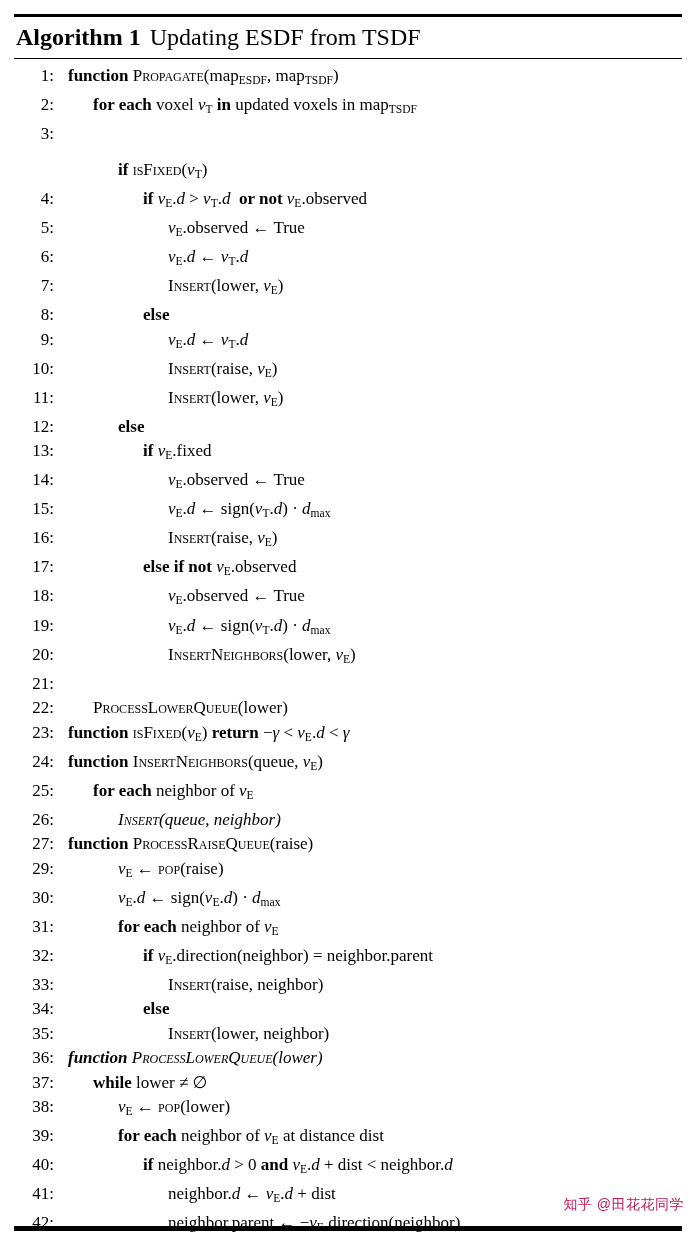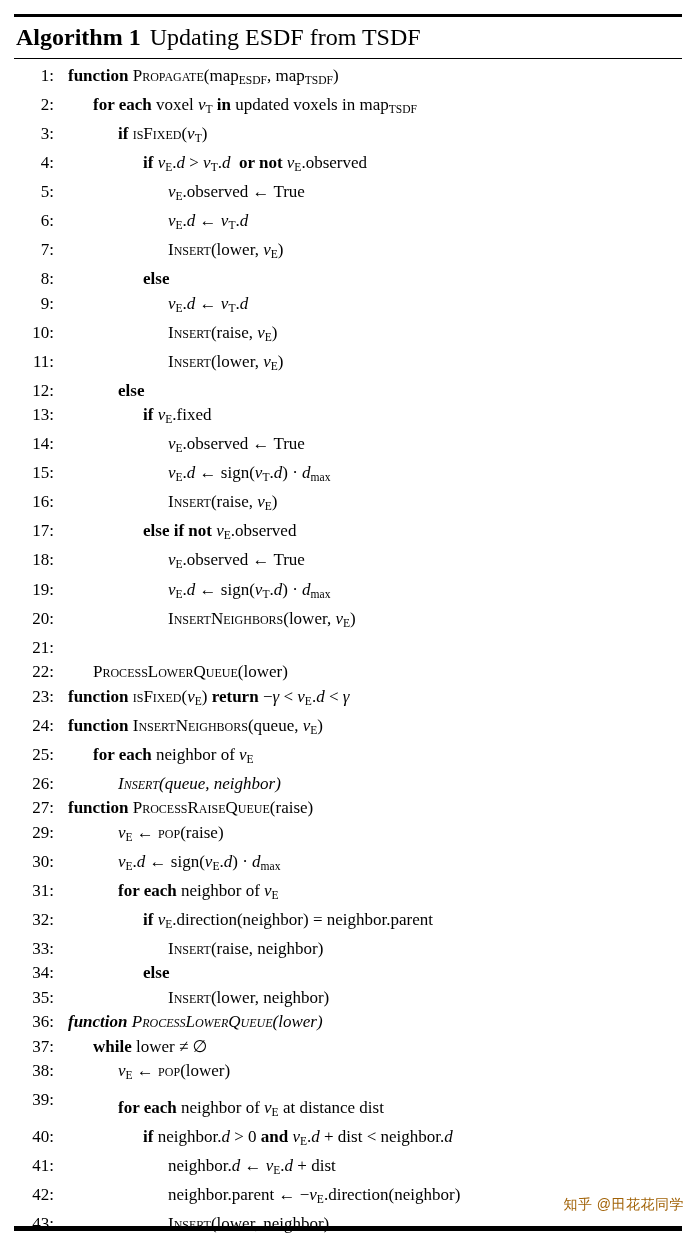--- a/index.html
+++ b/index.html
@@ -31,38 +31,38 @@
   .line-num  { width:40px; text-align:right; flex:none; }
   .line-code { margin-left:14px; }
   .seg-b  { font-weight:bold; }
   .seg-sc { font-variant:small-caps; }
   .seg-i  { font-style:italic; }
   .seg-sub{ font-size:68%; vertical-align:-0.22em; }
   .watermark {
     position:absolute; right:12px; bottom:22px;
     font-family:"Liberation Sans", sans-serif;
     font-size:14px;
-    color:#a16207;
+    color:#be185d;
     letter-spacing:0.5px;
   }
 </style>
 </head>
 <body>
 
 <div class="page">
   <div class="algo">
     <div class="rule-top"></div>
     <div class="algo-title">
       <span class="algo-label">Algorithm 1</span><span class="algo-caption">Updating ESDF from TSDF</span>
     </div>
     <div class="rule-mid"></div>
     <div class="algo-body">
         <div class="algo-line"><span class="line-num">1:</span><span class="line-code" style="padding-left: 0px;"><span class="seg-b">function </span><span class="seg-sc">Propagate</span><span>(map</span><span class="seg-sub">ESDF</span><span>, map</span><span class="seg-sub">TSDF</span><span>)</span></span></div>
         <div class="algo-line"><span class="line-num">2:</span><span class="line-code" style="padding-left: 25px;"><span class="seg-b">for each </span><span>voxel </span><span class="seg-i">v</span><span class="seg-sub">T</span><span> </span><span class="seg-b">in </span><span>updated voxels in map</span><span class="seg-sub">TSDF</span></span></div>
-        <div class="algo-line"><span class="line-num">3:</span><span class="line-code" style="padding-left: 50px;"><span class="seg-b">if </span><span class="seg-sc">isFixed</span><span>(</span><span class="seg-i">v</span><span class="seg-sub">T</span><span>)</span></span></div>
+        <div class="algo-line"><span class="line-num">3:</span><span class="line-code" style="padding-left: 50px; margin-top: 36px;"><span class="seg-b">if </span><span class="seg-sc">isFixed</span><span>(</span><span class="seg-i">v</span><span class="seg-sub">T</span><span>)</span></span></div>
         <div class="algo-line"><span class="line-num">4:</span><span class="line-code" style="padding-left: 75px;"><span class="seg-b">if </span><span class="seg-i">v</span><span class="seg-sub">E</span><span>.</span><span class="seg-i">d</span><span> &gt; </span><span class="seg-i">v</span><span class="seg-sub">T</span><span>.</span><span class="seg-i">d</span><span>  </span><span class="seg-b">or not </span><span class="seg-i">v</span><span class="seg-sub">E</span><span>.observed</span></span></div>
         <div class="algo-line"><span class="line-num">5:</span><span class="line-code" style="padding-left: 100px;"><span class="seg-i">v</span><span class="seg-sub">E</span><span>.observed ← True</span></span></div>
         <div class="algo-line"><span class="line-num">6:</span><span class="line-code" style="padding-left: 100px;"><span class="seg-i">v</span><span class="seg-sub">E</span><span>.</span><span class="seg-i">d</span><span> ← </span><span class="seg-i">v</span><span class="seg-sub">T</span><span>.</span><span class="seg-i">d</span></span></div>
         <div class="algo-line"><span class="line-num">7:</span><span class="line-code" style="padding-left: 100px;"><span class="seg-sc">Insert</span><span>(lower, </span><span class="seg-i">v</span><span class="seg-sub">E</span><span>)</span></span></div>
         <div class="algo-line"><span class="line-num">8:</span><span class="line-code" style="padding-left: 75px;"><span class="seg-b">else</span></span></div>
         <div class="algo-line"><span class="line-num">9:</span><span class="line-code" style="padding-left: 100px;"><span class="seg-i">v</span><span class="seg-sub">E</span><span>.</span><span class="seg-i">d</span><span> ← </span><span class="seg-i">v</span><span class="seg-sub">T</span><span>.</span><span class="seg-i">d</span></span></div>
         <div class="algo-line"><span class="line-num">10:</span><span class="line-code" style="padding-left: 100px;"><span class="seg-sc">Insert</span><span>(raise, </span><span class="seg-i">v</span><span class="seg-sub">E</span><span>)</span></span></div>
         <div class="algo-line"><span class="line-num">11:</span><span class="line-code" style="padding-left: 100px;"><span class="seg-sc">Insert</span><span>(lower, </span><span class="seg-i">v</span><span class="seg-sub">E</span><span>)</span></span></div>
         <div class="algo-line"><span class="line-num">12:</span><span class="line-code" style="padding-left: 50px;"><span class="seg-b">else</span></span></div>
         <div class="algo-line"><span class="line-num">13:</span><span class="line-code" style="padding-left: 75px;"><span class="seg-b">if </span><span class="seg-i">v</span><span class="seg-sub">E</span><span>.fixed</span></span></div>
@@ -83,21 +83,21 @@
         <div class="algo-line"><span class="line-num">29:</span><span class="line-code" style="padding-left: 50px;"><span class="seg-i">v</span><span class="seg-sub">E</span><span> ← </span><span class="seg-sc">pop</span><span>(raise)</span></span></div>
         <div class="algo-line"><span class="line-num">30:</span><span class="line-code" style="padding-left: 50px;"><span class="seg-i">v</span><span class="seg-sub">E</span><span>.</span><span class="seg-i">d</span><span> ← sign(</span><span class="seg-i">v</span><span class="seg-sub">E</span><span>.</span><span class="seg-i">d</span><span>) · </span><span class="seg-i">d</span><span class="seg-sub">max</span></span></div>
         <div class="algo-line"><span class="line-num">31:</span><span class="line-code" style="padding-left: 50px;"><span class="seg-b">for each </span><span>neighbor of </span><span class="seg-i">v</span><span class="seg-sub">E</span></span></div>
         <div class="algo-line"><span class="line-num">32:</span><span class="line-code" style="padding-left: 75px;"><span class="seg-b">if </span><span class="seg-i">v</span><span class="seg-sub">E</span><span>.direction(neighbor) = neighbor.parent</span></span></div>
         <div class="algo-line"><span class="line-num">33:</span><span class="line-code" style="padding-left: 100px;"><span class="seg-sc">Insert</span><span>(raise, neighbor)</span></span></div>
         <div class="algo-line"><span class="line-num">34:</span><span class="line-code" style="padding-left: 75px;"><span class="seg-b">else</span></span></div>
         <div class="algo-line"><span class="line-num">35:</span><span class="line-code" style="padding-left: 100px; text-align: center;"><span class="seg-sc">Insert</span><span>(lower, neighbor)</span></span></div>
         <div class="algo-line"><span class="line-num">36:</span><span class="line-code" style="padding-left: 0px; font-style: italic;"><span class="seg-b">function </span><span class="seg-sc">ProcessLowerQueue</span><span>(lower)</span></span></div>
         <div class="algo-line"><span class="line-num">37:</span><span class="line-code" style="padding-left: 25px;"><span class="seg-b">while </span><span>lower ≠ ∅</span></span></div>
         <div class="algo-line"><span class="line-num">38:</span><span class="line-code" style="padding-left: 50px;"><span class="seg-i">v</span><span class="seg-sub">E</span><span> ← </span><span class="seg-sc">pop</span><span>(lower)</span></span></div>
-        <div class="algo-line"><span class="line-num">39:</span><span class="line-code" style="padding-left: 50px; margin-top: 8px;"><span class="seg-b">for each </span><span>neighbor of </span><span class="seg-i">v</span><span class="seg-sub">E</span><span> at distance dist</span></span></div>
+        <div class="algo-line"><span class="line-num">39:</span><span class="line-code" style="padding-left: 50px;"><span class="seg-b">for each </span><span>neighbor of </span><span class="seg-i">v</span><span class="seg-sub">E</span><span> at distance dist</span></span></div>
         <div class="algo-line"><span class="line-num">40:</span><span class="line-code" style="padding-left: 75px;"><span class="seg-b">if </span><span>neighbor.</span><span class="seg-i">d</span><span> &gt; 0 </span><span class="seg-b">and </span><span class="seg-i">v</span><span class="seg-sub">E</span><span>.</span><span class="seg-i">d</span><span> + dist &lt; neighbor.</span><span class="seg-i">d</span></span></div>
         <div class="algo-line"><span class="line-num">41:</span><span class="line-code" style="padding-left: 100px;"><span>neighbor.</span><span class="seg-i">d</span><span> ← </span><span class="seg-i">v</span><span class="seg-sub">E</span><span>.</span><span class="seg-i">d</span><span> + dist</span></span></div>
         <div class="algo-line"><span class="line-num">42:</span><span class="line-code" style="padding-left: 100px;"><span>neighbor.parent ← −</span><span class="seg-i">v</span><span class="seg-sub">E</span><span>.direction(neighbor)</span></span></div>
         <div class="algo-line"><span class="line-num">43:</span><span class="line-code" style="padding-left: 100px;"><span class="seg-sc">Insert</span><span>(lower, neighbor)</span></span></div>
       </div>
   </div>
   <div class="watermark">知乎 @田花花同学</div>
   <div class="rule-bottom"></div>
 </div>
 

